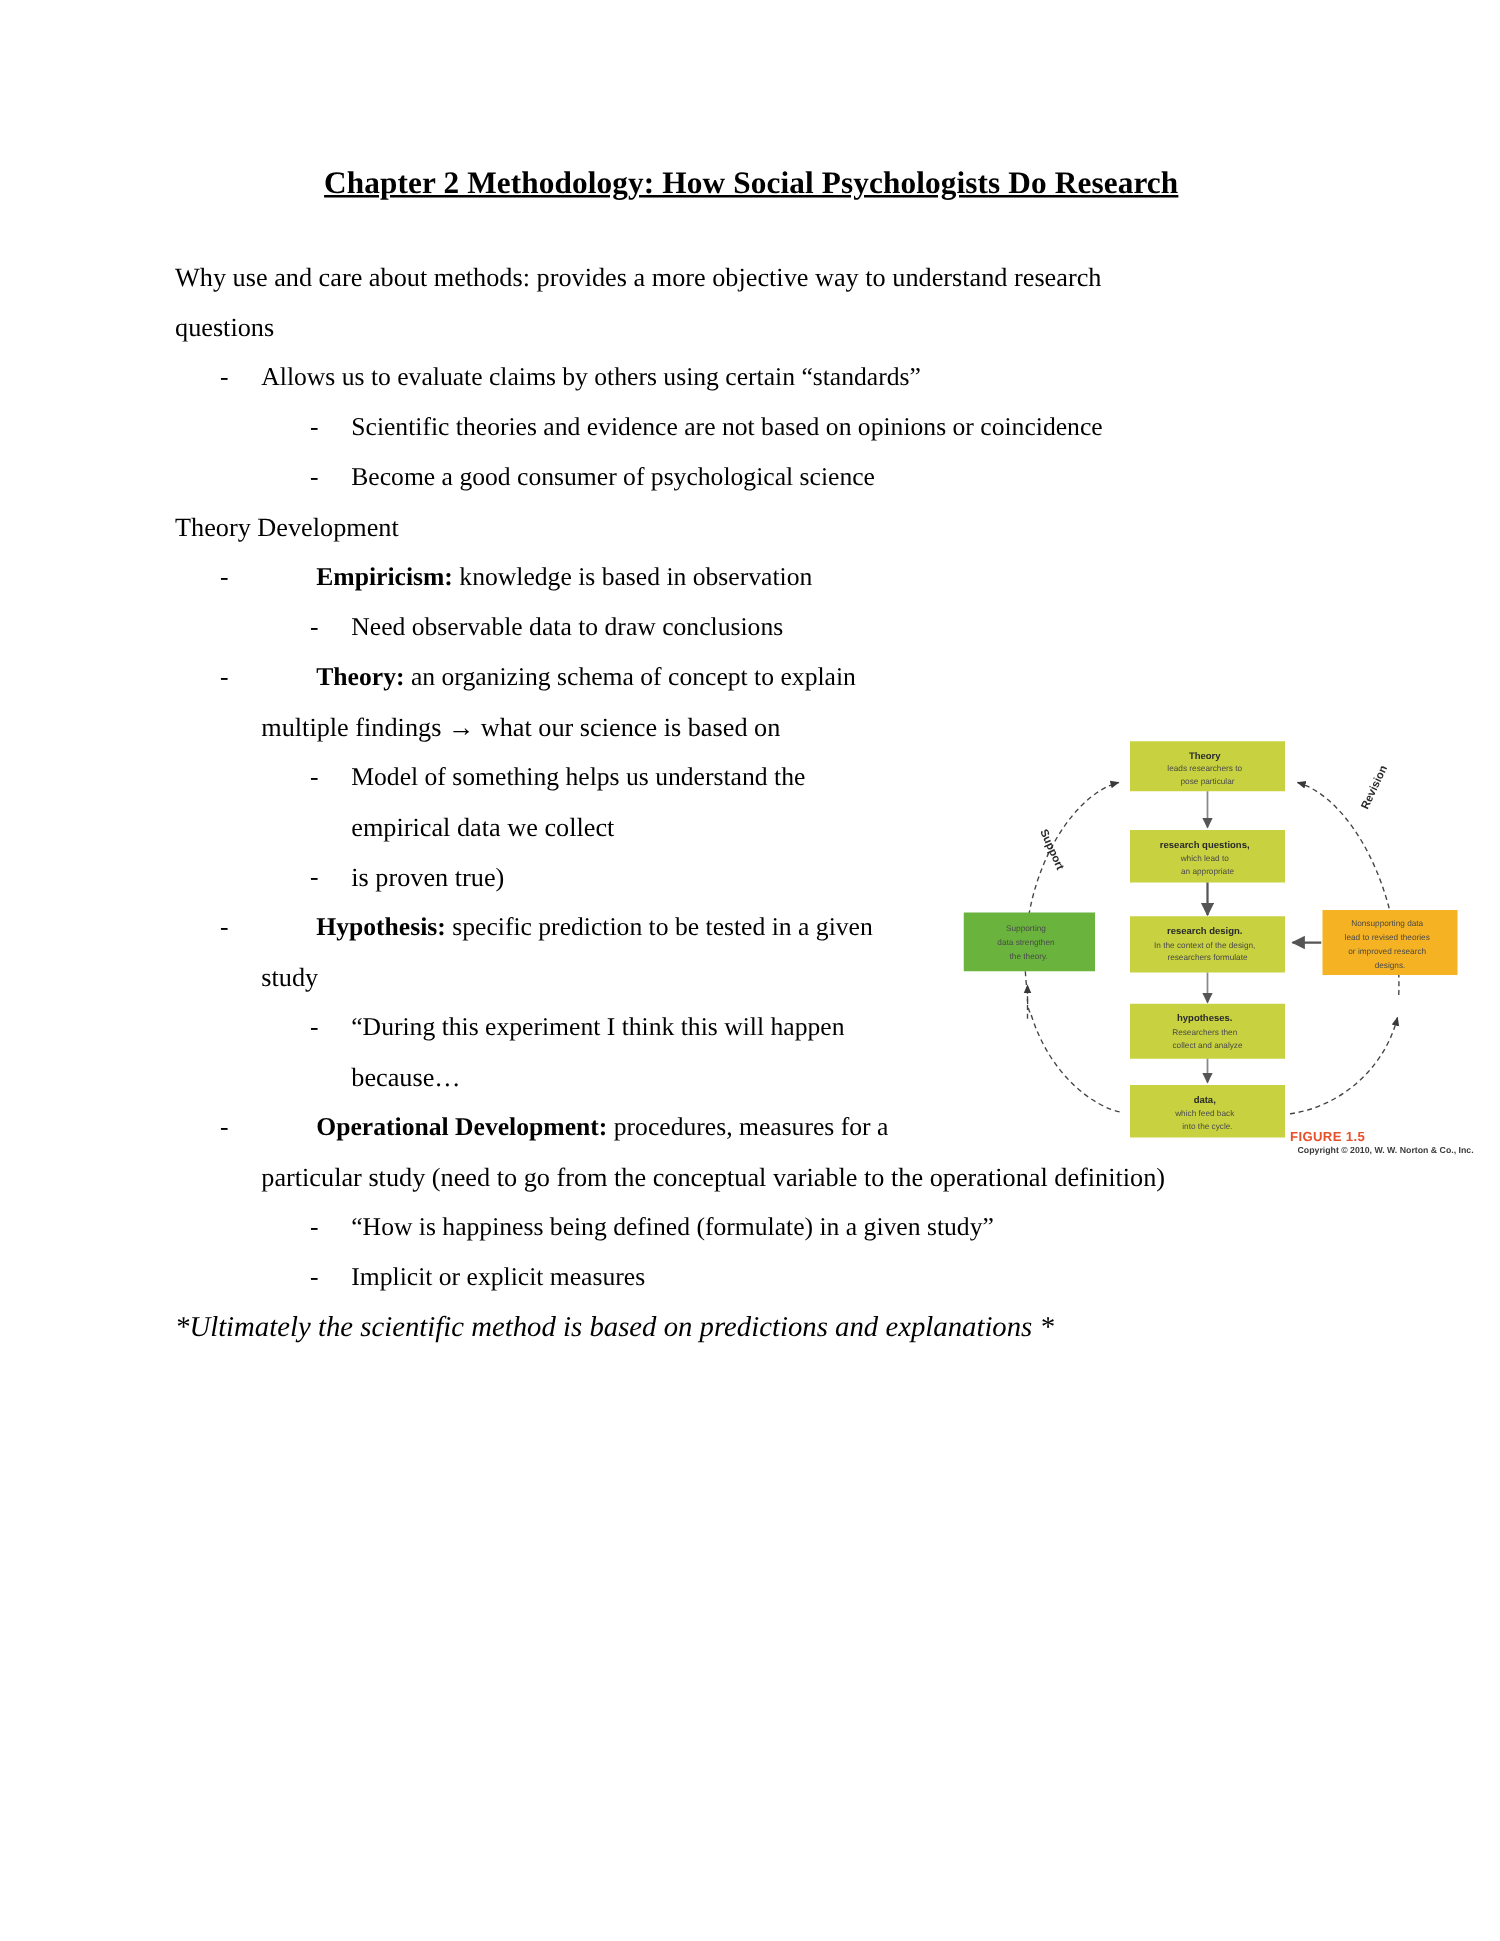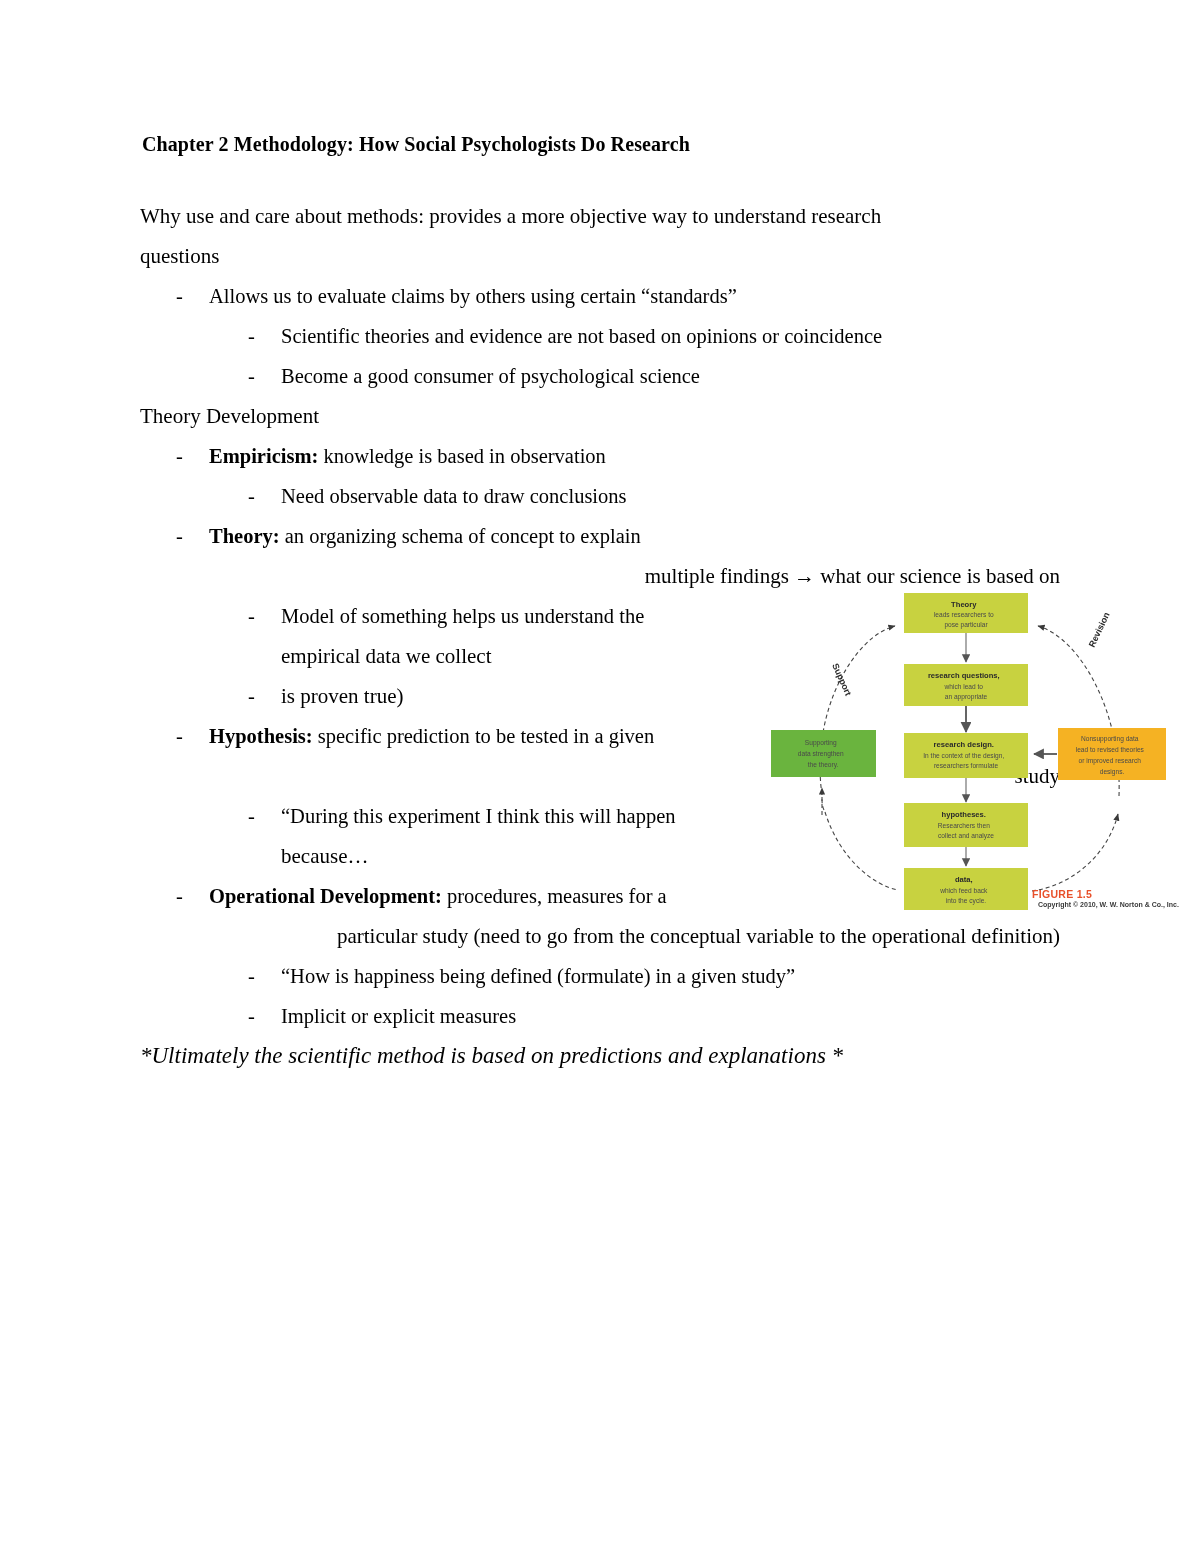--- a/index.html
+++ b/index.html
@@ -25,26 +25,28 @@
   }
 
   .doc-body {
     position: absolute;
     left: 140px;
     top: 132px;
     width: 920px;
   }
 
   .doc-title {
-    font-size: 20px;
+    font-size: 25px;
     font-weight: bold;
+    text-decoration: underline;
     letter-spacing: 0.1px;
     line-height: 1.2;
     margin: 0 0 0 2px;
     white-space: nowrap;
+    text-align: center;
   }
 
   .spacer-line { height: 40px; }
 
   .para {
     font-size: 21px;
     line-height: 40px;
     margin: 0;
   }
 
@@ -65,24 +67,24 @@
   .dash {
     position: absolute;
     left: 36px;
     top: 0;
   }
   .lvl1 .dash { left: 36px; }
   .lvl2 .dash { left: 108px; }
   .lvl1 .txt { display: inline-block; padding-left: 33px; }
   .lvl2 .txt { display: inline-block; padding-left: 33px; }
 
-  .cont1 { padding-left: 69px; text-align: right; }
+  .cont1 { padding-left: 69px; }
   .cont2 { padding-left: 141px; }
 
-  b, .b { font-weight: bold; }
+  b, .b { font-weight: bold; margin-left: 44px; }
 
   .closing {
     font-size: 23px;
     line-height: 40px;
     font-style: italic;
     margin: 0;
   }
 
   
   .figure {
@@ -90,21 +92,21 @@
     left: 770px;
     top: 560px;
     width: 405px;
     height: 390px;
   }
   .figure svg { display: block; }
 
   .fig-caption {
     position: absolute;
     left: 262px;
-    top: 328px;
+    top: 344px;
     width: 150px;
   }
   .fig-caption .fig-num {
     font-family: "Liberation Sans", "DejaVu Sans", sans-serif;
     font-size: 10.5px;
     font-weight: bold;
     color: #e8502a;
     letter-spacing: 0.3px;
     line-height: 12px;
   }

